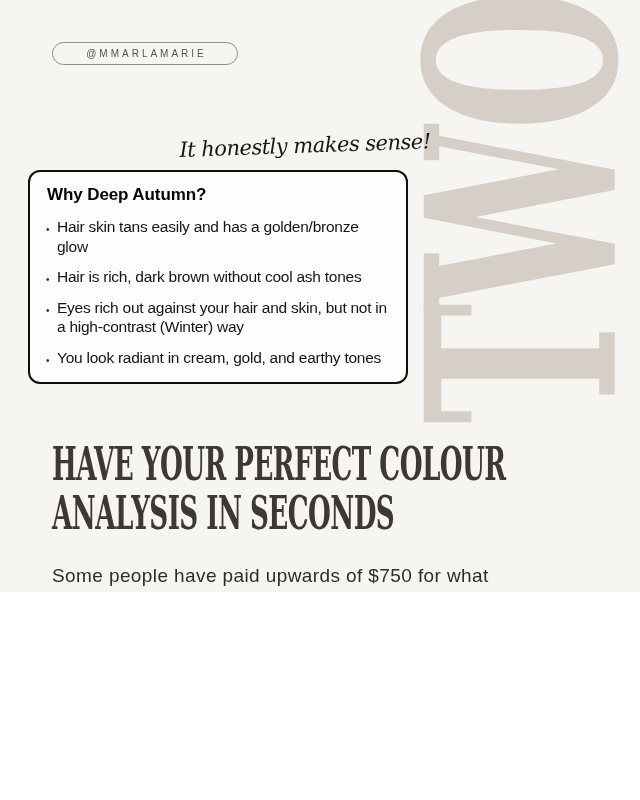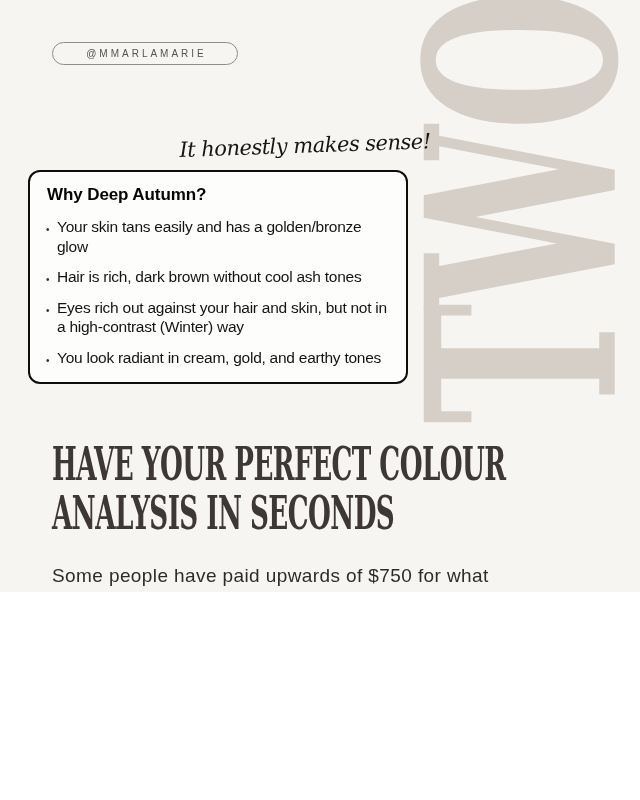--- a/index.html
+++ b/index.html
@@ -95,21 +95,21 @@
 
   <div class="two-wrap">
     <span class="two">TWO</span>
   </div>
 
   <div class="note">It honestly makes sense!</div>
 
   <div class="card">
     <h2>Why Deep Autumn?</h2>
     <ul>
-      <li>Your skin tans easily and has a golden/bronze glow</li>
+      <li>Hair skin tans easily and has a golden/bronze glow</li>
       <li>Hair is rich, dark brown without cool ash tones</li>
       <li>Eyes rich out against your hair and skin, but not in a high-contrast (Winter) way</li>
       <li>You look radiant in cream, gold, and earthy tones</li>
     </ul>
   </div>
 
   <h1 class="headline">
     <span class="hl">HAVE YOUR PERFECT COLOUR</span>
     <span class="hl">ANALYSIS IN SECONDS</span>
   </h1>

